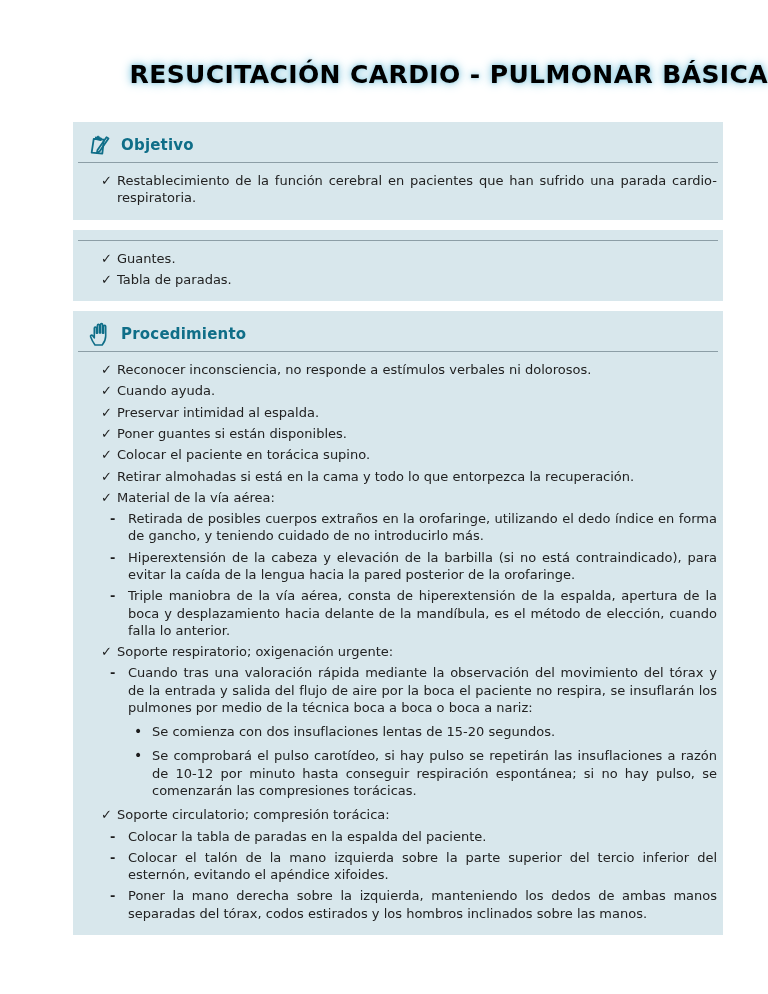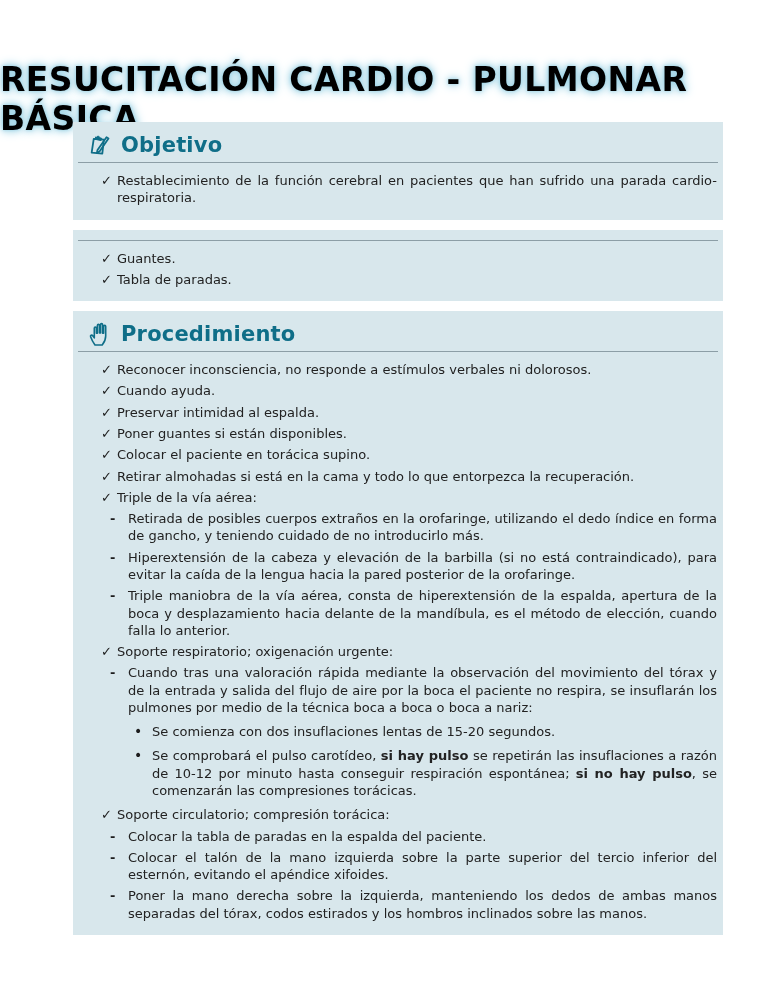--- a/index.html
+++ b/index.html
@@ -12,50 +12,50 @@
   }
   *{box-sizing:border-box;}
   html,body{margin:0;padding:0;}
   body{
     width:768px;height:994px;background:#ffffff;
     font-family:"DejaVu Sans","Liberation Sans",sans-serif;
     color:var(--body_text);
   }
   .page{position:relative;width:768px;height:994px;overflow:hidden;background:#fff;}
   .doc-title{
-    margin:0;padding-top:60px;text-align:left;
-    font-size:33px;font-weight:bold;letter-spacing:0.4px;color:#000;
+    margin:0;padding-top:60px;text-align:right;
+    font-size:25px;font-weight:bold;letter-spacing:0.4px;color:#000;
     text-shadow:0 0 3px var(--title_glow),0 0 7px var(--title_glow),0 0 12px var(--title_glow);
   }
   .content{position:absolute;left:73px;top:122px;width:650px;}
   .section{
     background:var(--section_bg);
     margin-bottom:10px;
     padding:9px 0 9px 0;
   }
   .sec-header{display:flex;align-items:center;gap:9px;padding:1px 0 3px 13px;}
   .sec-icon{flex:0 0 auto;width:26px;height:26px;display:flex;align-items:center;justify-content:center;}
   .sec-icon svg{display:block;}
-  .sec-label{font-size:21px;font-weight:bold;color:var(--heading_teal);letter-spacing:0.2px;}
+  .sec-label{font-size:15px;font-weight:bold;color:var(--heading_teal);letter-spacing:0.2px;}
   .sec-rule{height:1px;background:var(--rule_gray);margin:1px 5px 9px 5px;}
   .item{
     display:flex;align-items:flex-start;
     font-size:13px;line-height:1.33;color:var(--body_text);
     text-align:justify;
     margin:0 6px 4px 0;
   }
   .item .marker{flex:0 0 auto;color:#1c1c1c;}
   .item .text{flex:1 1 auto;}
   .item.check{padding-left:28px;}
   .item.check .marker{width:16px;font-size:13px;}
   .item.dash{padding-left:37px;}
   .item.dash .marker{width:18px;font-weight:bold;}
   .item.bullet{padding-left:61px;margin-top:7px;margin-bottom:7px;}
   .item.bullet .marker{width:18px;font-size:14px;line-height:1.2;}
-  .item b{font-weight:bold;}
+  .item b{font-weight:normal;}
 </style>
 </head>
 <body>
 
 <div class="page">
 
   <h1 class="doc-title">RESUCITACIÓN CARDIO - PULMONAR BÁSICA</h1>
 
   <div class="content">
 
@@ -125,21 +125,21 @@
           <div class="item check">
             <span class="marker">✓</span>
             <span class="text"><span>Colocar el paciente en torácica supino.</span></span>
           </div>
           <div class="item check">
             <span class="marker">✓</span>
             <span class="text"><span>Retirar almohadas si está en la cama y todo lo que entorpezca la recuperación.</span></span>
           </div>
           <div class="item check">
             <span class="marker">✓</span>
-            <span class="text"><span>Triple de la vía aérea:</span></span>
+            <span class="text"><span>Material de la vía aérea:</span></span>
           </div>
           <div class="item dash">
             <span class="marker">-</span>
             <span class="text"><span>Retirada de posibles cuerpos extraños en la orofaringe, utilizando el dedo índice en forma de gancho, y teniendo cuidado de no introducirlo más.</span></span>
           </div>
           <div class="item dash">
             <span class="marker">-</span>
             <span class="text"><span>Hiperextensión de la cabeza y elevación de la barbilla (si no está contraindicado), para evitar la caída de la lengua hacia la pared posterior de la orofaringe.</span></span>
           </div>
           <div class="item dash">

